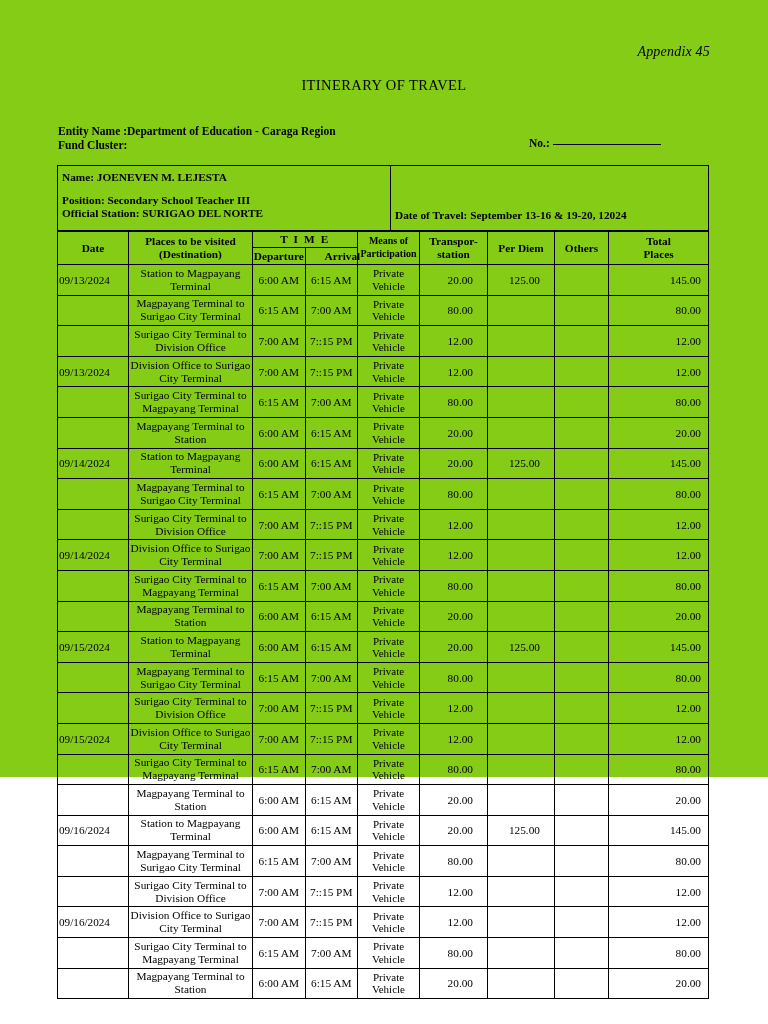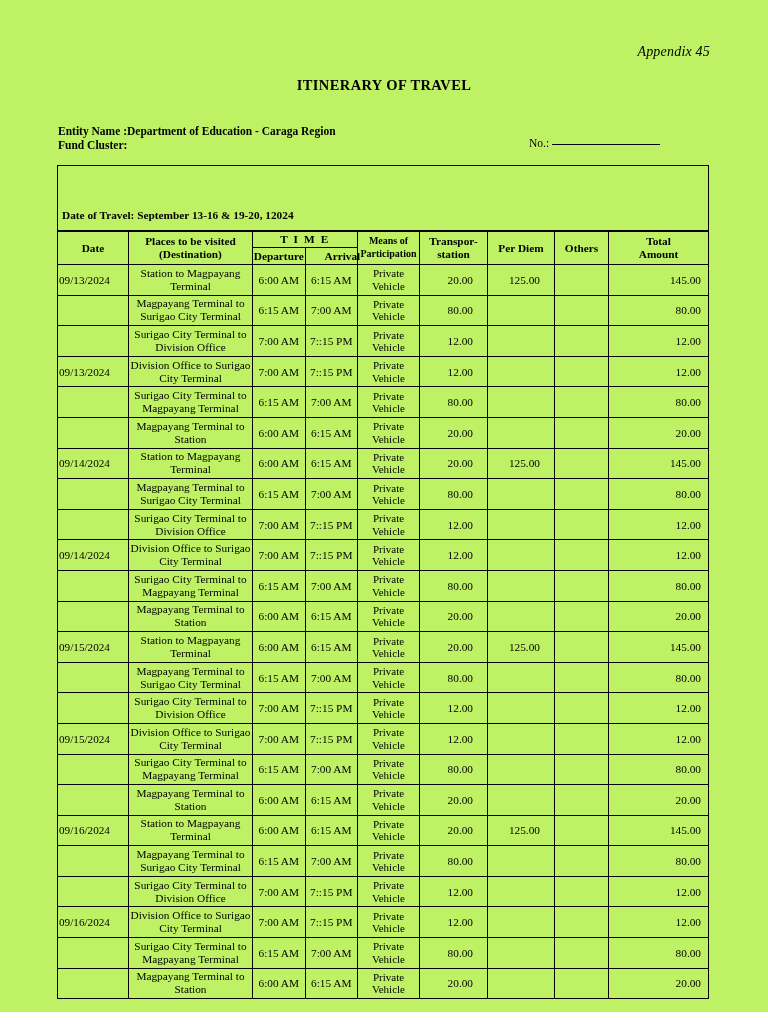--- a/index.html
+++ b/index.html
@@ -11,62 +11,62 @@
     width: 768px;
     height: 1024px;
     font-family: "Liberation Serif", "DejaVu Serif", serif;
     color: #000000;
     position: relative;
     overflow: hidden;
   }
   .page {
     position: relative;
     width: 768px;
-    height: 1012px;
-    background: #bef264;
+    height: 777px;
+    background: #84cc16;
   }
 
   
   .appendix {
     position: absolute;
     top: 44px;
     right: 58px;
     font-style: italic;
     font-size: 14px;
     letter-spacing: 0.2px;
   }
 
   
   .doc-title {
     position: absolute;
     top: 77px;
     left: 0;
     width: 768px;
     text-align: center;
-    font-weight: bold;
+    font-weight: normal;
     font-size: 14.5px;
     letter-spacing: 0.4px;
   }
 
   
   .entity-block {
     position: absolute;
     top: 124px;
     left: 58px;
     font-weight: bold;
     font-size: 11.5px;
     line-height: 14px;
   }
   .entity-block div { white-space: nowrap; }
 
   .no-block {
     position: absolute;
     top: 137px;
     left: 529px;
-    font-weight: normal;
+    font-weight: bold;
     font-size: 11.5px;
     white-space: nowrap;
   }
   .no-line {
     display: inline-block;
     width: 108px;
     border-bottom: 1.4px solid #000;
     vertical-align: 2px;
     margin-left: 3px;
   }
@@ -179,20 +179,25 @@
   <div class="entity-block">
     <div>Entity Name :Department of Education - Caraga Region</div>
     <div>Fund Cluster:</div>
   </div>
 
   <div class="no-block">
     <span>No.:</span><span class="no-line"></span>
   </div>
 
   <div class="info-box">
+    <div class="info-left">
+      <div>Name: JOENEVEN M. LEJESTA</div>
+      <div class="spaced">Position: Secondary School Teacher III</div>
+      <div>Official Station: SURIGAO DEL NORTE</div>
+    </div>
     <div class="info-right">
       <div>Date of Travel: September 13-16 &amp; 19-20, 12024</div>
     </div>
   </div>
 
   <table class="itinerary-table">
     <thead>
       <tr>
         <th class="th-date" rowspan="2">Date</th>
         <th class="th-places" rowspan="2">
@@ -205,21 +210,21 @@
           <div>Participation</div>
         </th>
         <th class="th-transpo" rowspan="2">
           <div>Transpor-</div>
           <div>station</div>
         </th>
         <th class="th-perdiem" rowspan="2">Per Diem</th>
         <th class="th-others" rowspan="2">Others</th>
         <th class="th-total" rowspan="2">
           <div>Total</div>
-          <div>Amount</div>
+          <div>Places</div>
         </th>
       </tr>
       <tr>
         <th class="th-dep">Departure</th>
         <th class="th-arr">Arrival</th>
       </tr>
     </thead>
     <tbody id="table-body">
         <tr>
           <td class="c-date">09/13/2024</td>

